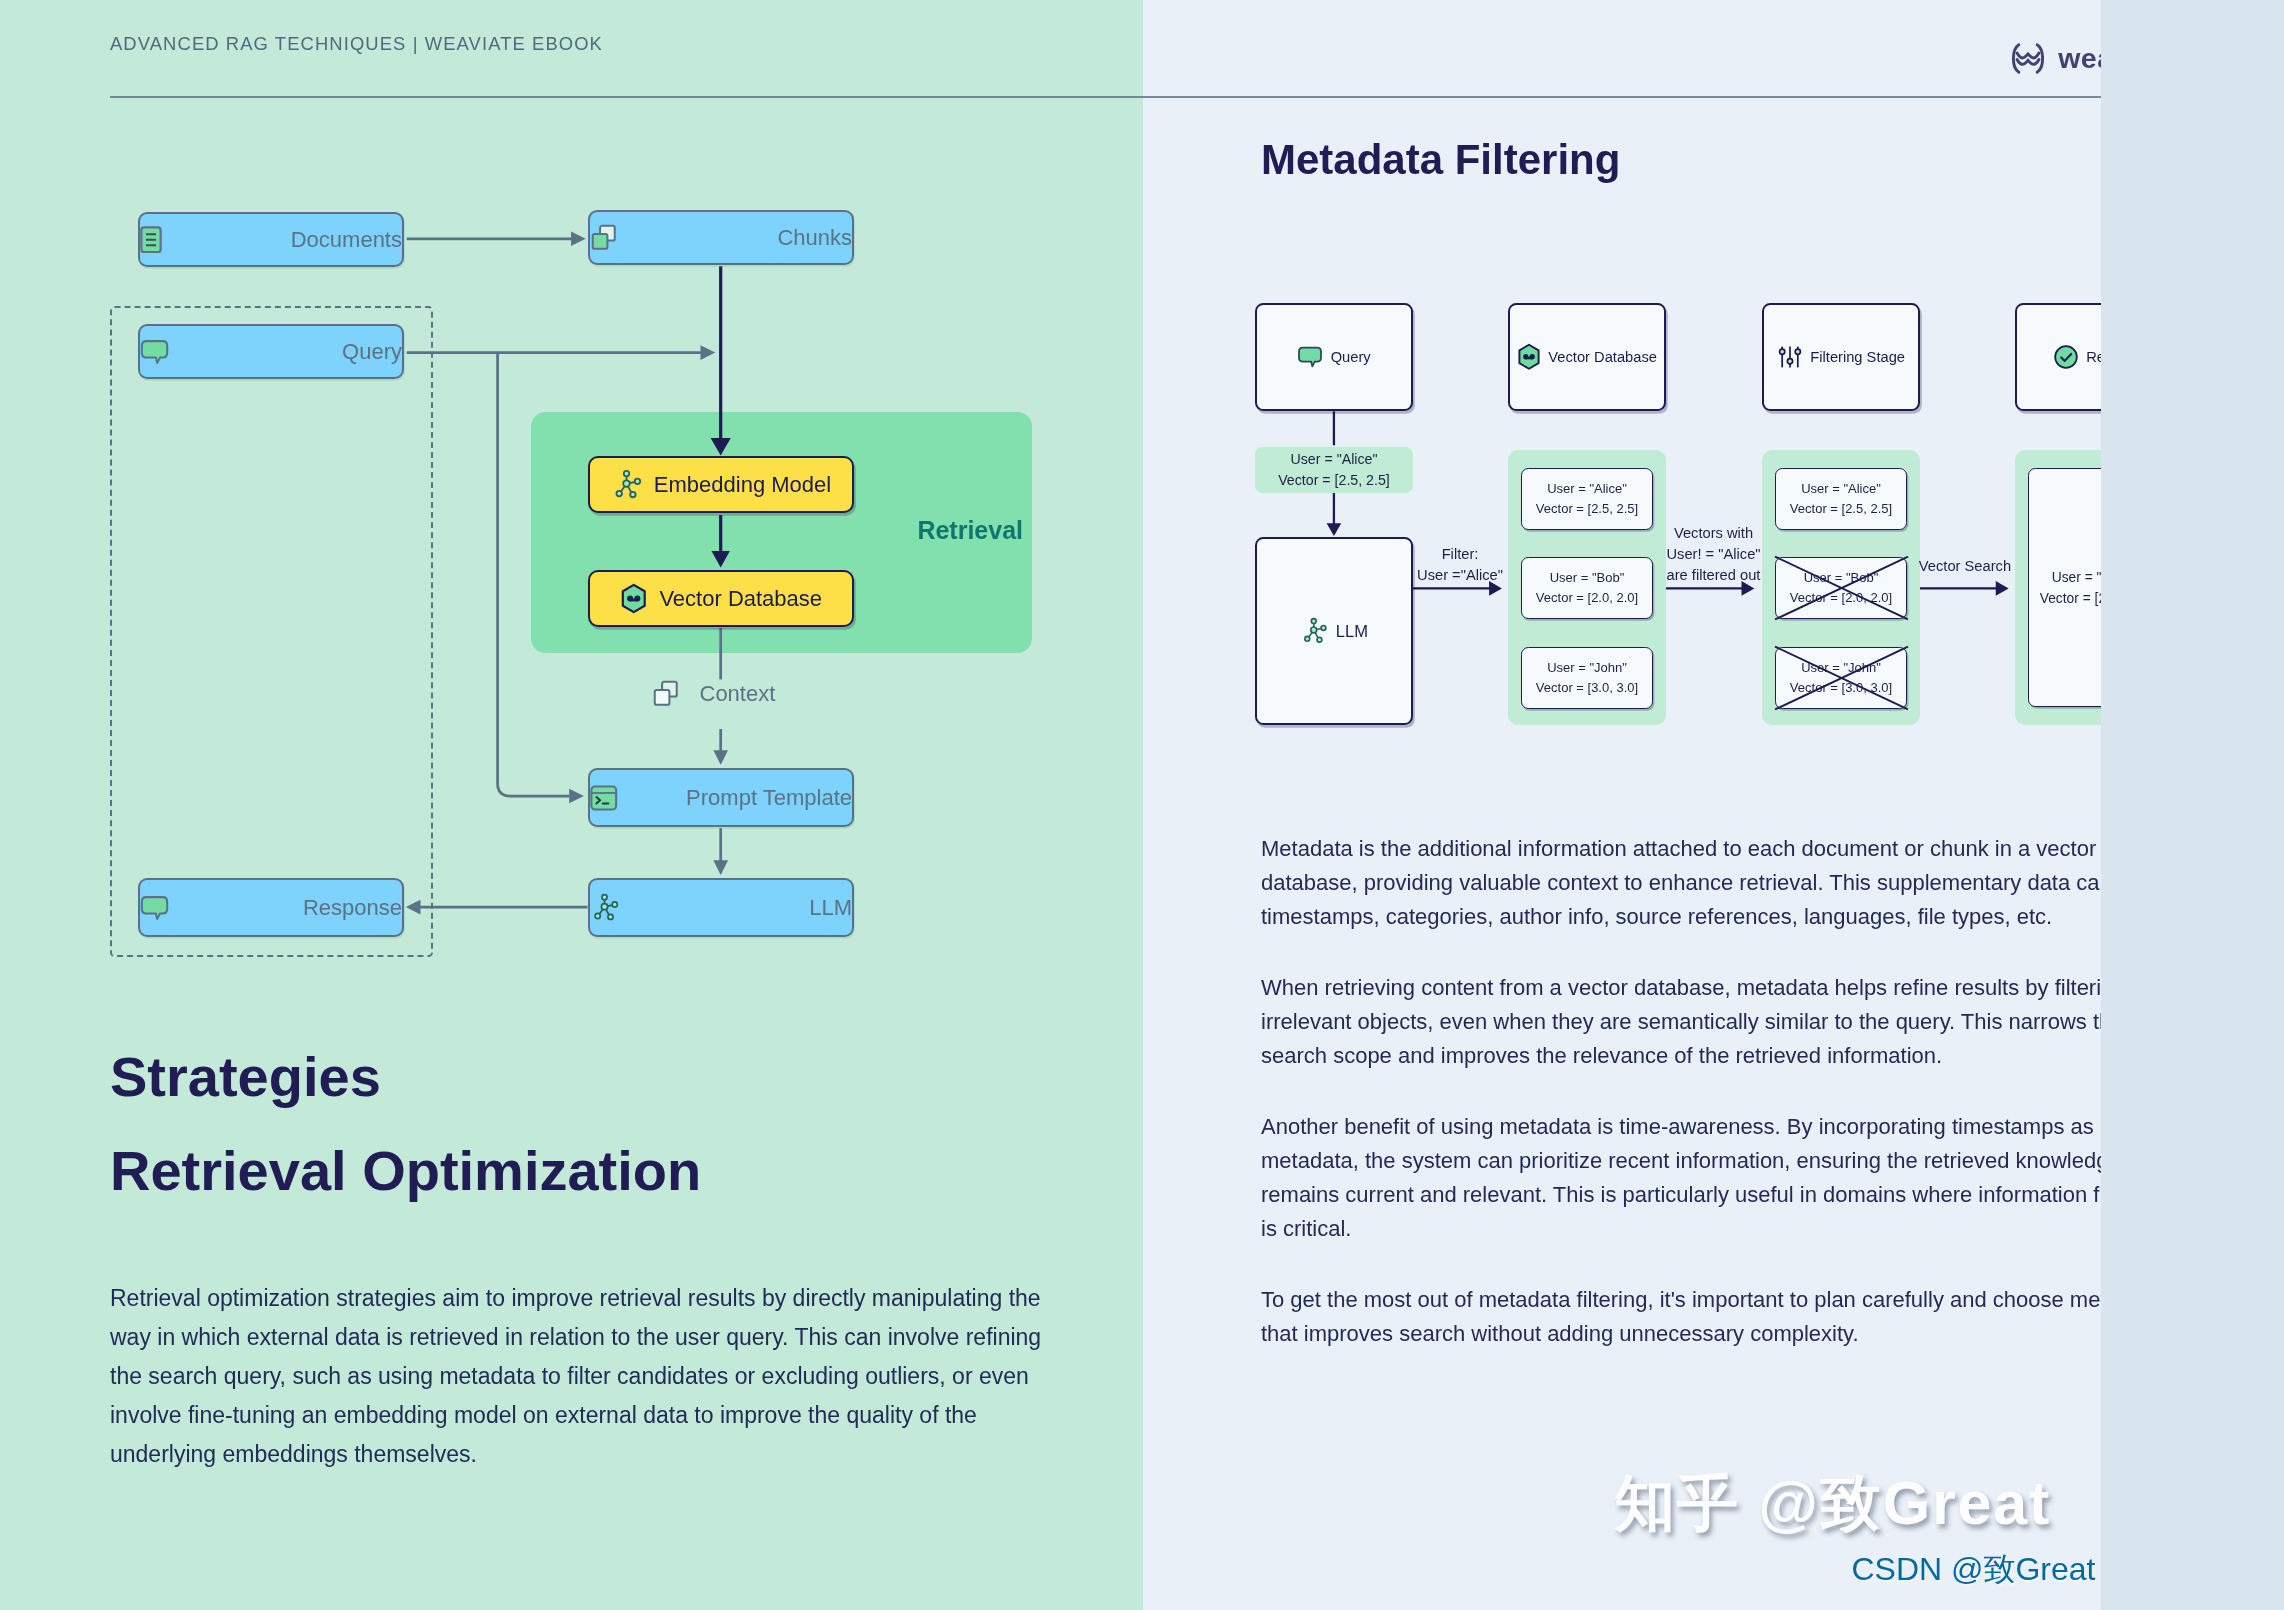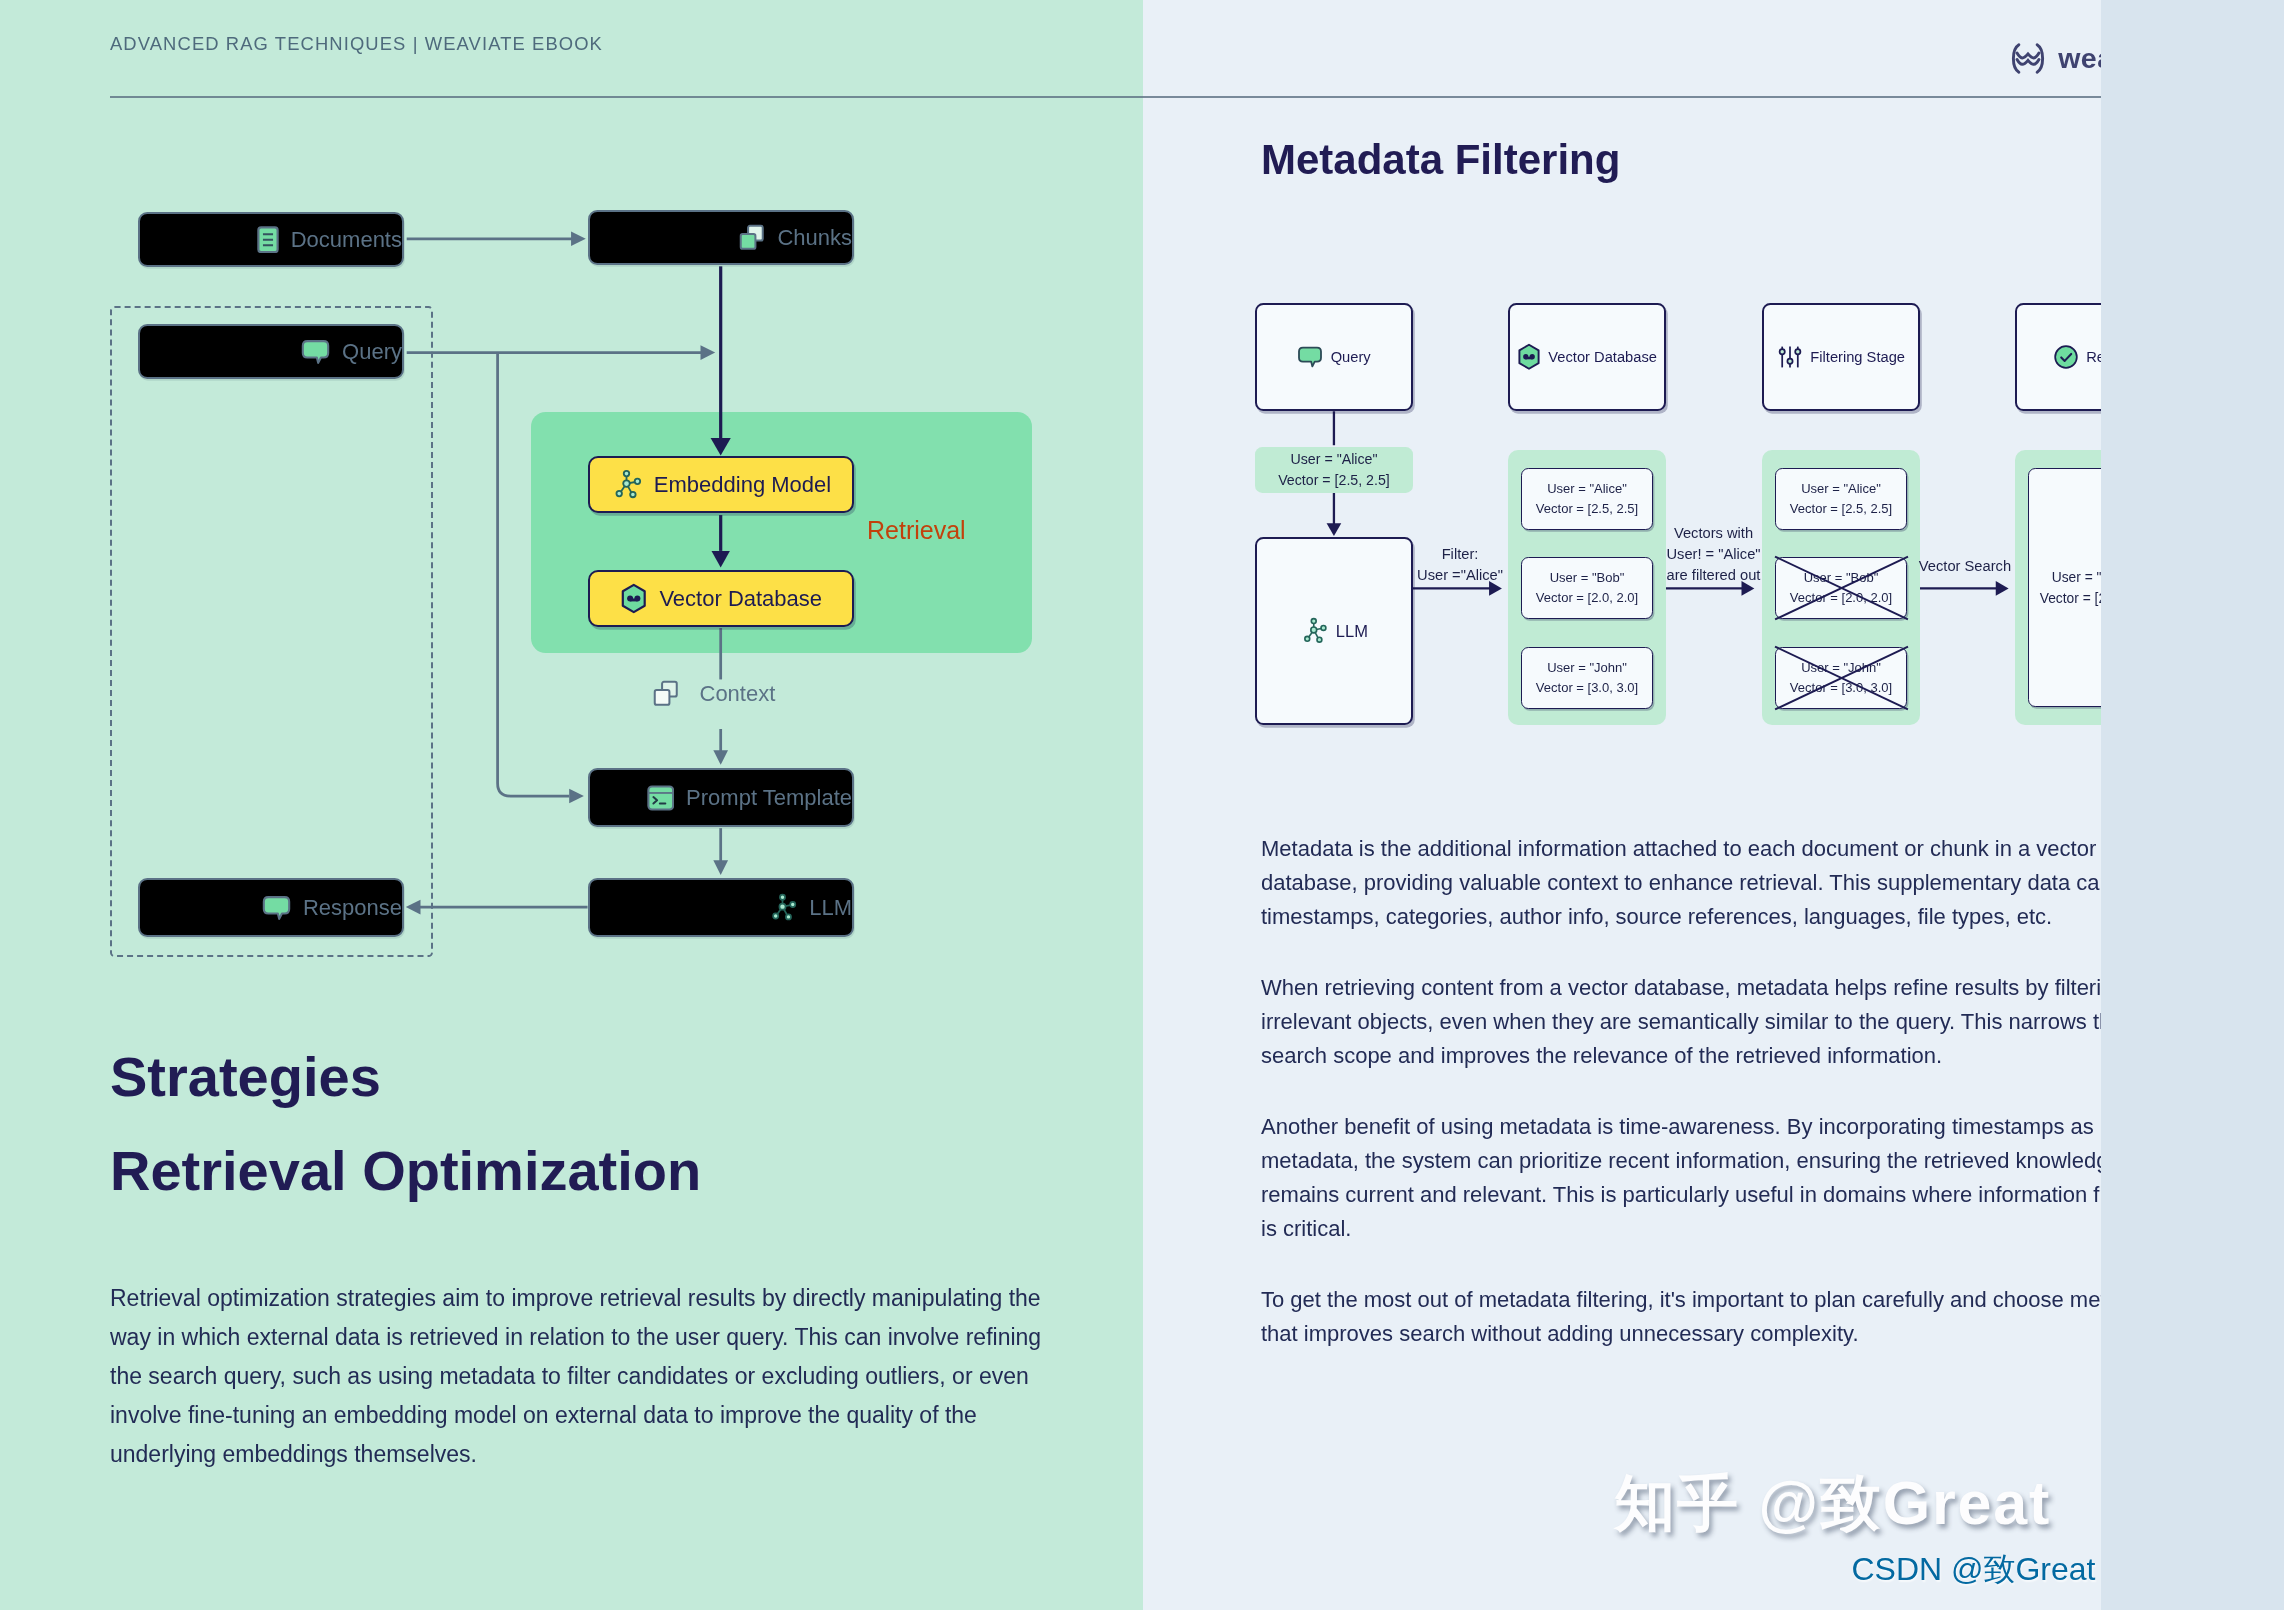--- a/index.html
+++ b/index.html
@@ -10,33 +10,33 @@
   }
   .abs{position:absolute;}
   .bg-left{left:0;top:0;width:1143px;height:1611px;background:#c3ead9;}
   .bg-right{left:1143px;top:0;width:1141px;height:1611px;background:#e9f0f7;}
   .rule{left:110px;top:96px;width:2066px;height:1.8px;background:#5d7082;opacity:.8;}
   .eyebrow{left:110px;top:33px;font-size:18.4px;letter-spacing:1.1px;color:#4e6a7c;font-weight:500;}
   .brand{left:2007px;top:42px;display:flex;align-items:center;gap:9.2px;}
   .brand-text{font-size:28.5px;font-weight:700;color:#3f4370;letter-spacing:0.5px;}
 
   
-  .mint-box{border:2.8px solid #5b7286;border-radius:9.2px;background:#000000;
-    display:flex;align-items:center;justify-content:flex-end;gap:12px;
+  .mint-box{border:2.8px solid #5b7286;border-radius:9.2px;background:#7dd3fc;
+    display:flex;align-items:center;justify-content:space-between;gap:12px;
     color:#5b7286;font-size:22px;box-sizing:border-box;
     box-shadow:0.9px 1.8px 0 rgba(70,100,110,.15);}
   .navy-box{border:2.8px solid #1d1b52;border-radius:10px;background:#fde047;
     display:flex;align-items:center;justify-content:center;gap:12px;
     color:#1d1b52;font-size:22px;font-weight:500;box-sizing:border-box;
     box-shadow:1.8px 2.8px 0 rgba(24,24,76,.25);}
   .dashed-frame{left:110px;top:306px;width:323px;height:651px;border:2.8px dashed #5b7286;
     border-radius:4.6px;box-sizing:border-box;}
   .retrieval-panel{left:531px;top:412px;width:501px;height:241px;background:#82e0ae;border-radius:14.7px;}
-  .retrieval-label{left:867px;top:516px;width:156px;text-align:left;
-    font-size:25px;font-weight:400;color:#c2410c;}
+  .retrieval-label{left:867px;top:516px;width:156px;text-align:right;
+    font-size:25px;font-weight:700;color:#0f766e;}
   .context-row{left:652px;top:680px;display:flex;align-items:center;gap:20px;
     color:#5b7286;font-size:22px;}
   .big-title{left:110px;top:1030px;font-size:56px;line-height:1.68;font-weight:800;color:#211c54;}
   .left-para{left:110px;top:1279px;width:937px;font-size:23px;line-height:39px;color:#222b55;}
 
   
   .r-title{left:1261px;top:136px;font-size:42px;font-weight:800;color:#211c54;}
   .stage{width:158px;height:108px;border:2.3px solid #1d1b52;border-radius:8.3px;background:#f6fafd;
     display:flex;align-items:center;justify-content:center;gap:7.3px;color:#1d1b52;font-size:14.7px;
     box-sizing:border-box;white-space:nowrap;box-shadow:1.8px 2.8px 0 rgba(24,24,76,.28);}

